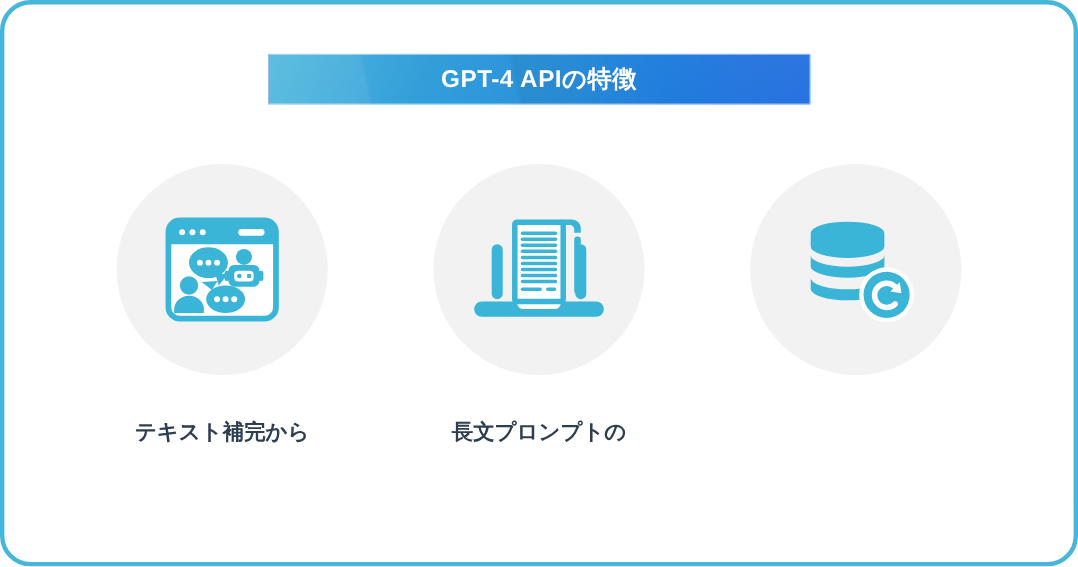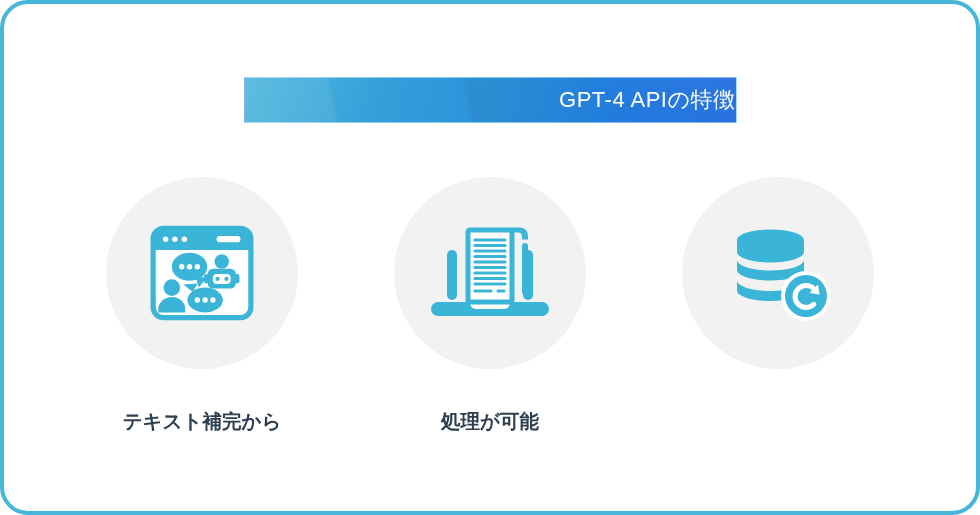--- a/index.html
+++ b/index.html
@@ -16,24 +16,24 @@
   html,body{width:980px;height:515px;background:#ffffff;overflow:hidden;
     font-family:"Liberation Sans","DejaVu Sans",sans-serif;}
   .card{
     width:980px;height:515px;
     background:var(--card-bg);
     border:4px solid var(--card-border);
     border-radius:28px;
   }
   .banner{
     width:493px;height:46px;
-    margin:73px auto 0 auto;
-    display:flex;align-items:center;justify-content:flex-end;
+    margin:45px auto 0 auto;
+    display:flex;align-items:center;justify-content:center;
     color:var(--banner-text);
-    font-size:22px;font-weight:normal;letter-spacing:0.5px;
+    font-size:22px;font-weight:bold;letter-spacing:0.5px;
     border:1px solid rgba(255,255,255,0.45);
     background:
       linear-gradient(115deg, rgba(255,255,255,0.12) 0%, rgba(255,255,255,0) 30%),
       linear-gradient(245deg, rgba(255,255,255,0.10) 0%, rgba(255,255,255,0) 28%),
       linear-gradient(78deg,  rgba(255,255,255,0.07) 18%, rgba(255,255,255,0) 19%, rgba(255,255,255,0) 45%, rgba(0,0,0,0.05) 46%, rgba(0,0,0,0) 70%),
       linear-gradient(100deg, var(--banner-start) 0%, #2b92db 52%, var(--banner-end) 100%);
   }
   .features{
     display:flex;
     margin-top:54px;
@@ -126,21 +126,21 @@
           <line class="ln" x1="45" y1="39" x2="75" y2="39"></line>
           <line class="ln" x1="45" y1="44.5" x2="75" y2="44.5"></line>
           <line class="ln" x1="45" y1="50" x2="75" y2="50"></line>
           <line class="ln" x1="45" y1="55.5" x2="75" y2="55.5"></line>
           <line class="ln" x1="45" y1="61" x2="75" y2="61"></line>
           <line class="ln" x1="45" y1="68" x2="61" y2="68"></line>
           <line class="ln" x1="68" y1="68" x2="74" y2="68"></line>
         </svg>
       </div>
       <div class="label">
-        <div>処理が可能</div>
+        <div>長文プロンプトの</div>
       </div>
     </div>
 
     <div class="feature">
       <div class="circle">
         <svg width="110" height="100" viewBox="0 0 110 100">
           <path class="ic" d="M14 17 a33.5 10.5 0 0 1 67 0 v12 a33.5 10.5 0 0 1 -67 0 z"></path>
           <path class="ic" d="M14 37 a33.5 10.5 0 0 0 67 0 v10 a33.5 10.5 0 0 1 -67 0 z"></path>
           <path class="ic" d="M14 57.5 a33.5 10.5 0 0 0 67 0 v10 a33.5 10.5 0 0 1 -67 0 z"></path>
           <circle class="wf" cx="83" cy="73" r="25"></circle>

